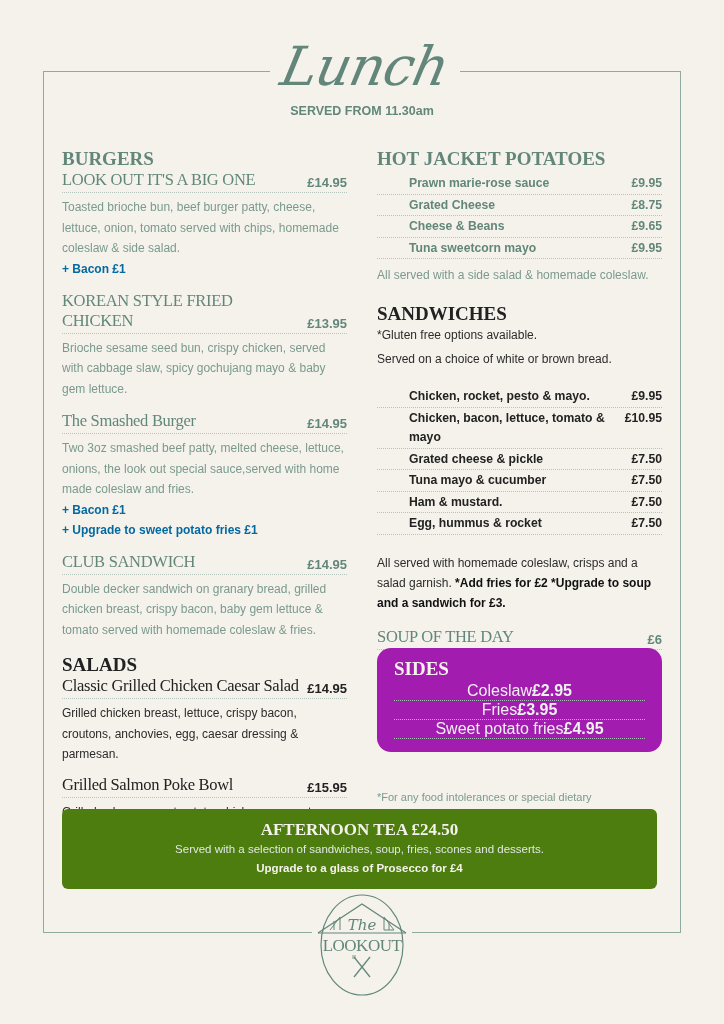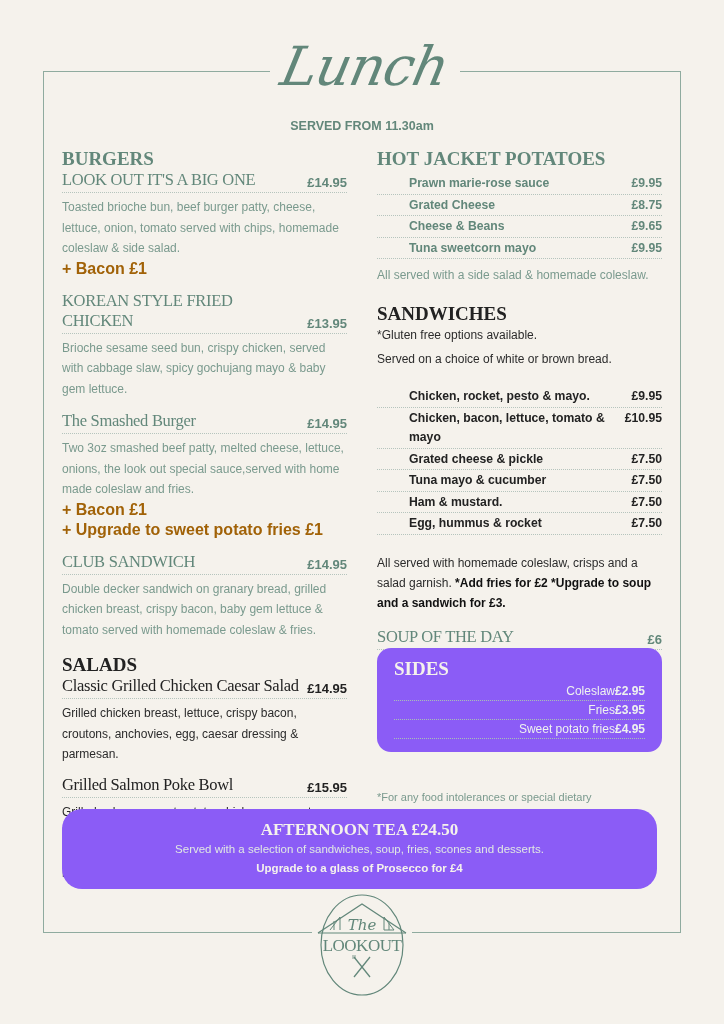--- a/index.html
+++ b/index.html
@@ -1,51 +1,51 @@
 <!DOCTYPE html>
 <html><head>
 <meta charset="utf-8">
 <style>
   * { margin: 0; padding: 0; box-sizing: border-box; }
   html, body { width: 724px; height: 1024px; background: #f5f2ec; overflow: hidden; }
   body { position: relative; font-family: "DejaVu Sans", sans-serif; color: #62877a; }
   .frame { position: absolute; left: 43px; top: 71px; width: 638px; height: 862px; border: 1.5px solid #8fab9f; }
   .title-wrap { position: absolute; left: 270px; top: 18px; width: 190px; height: 100px; background: #f5f2ec; text-align: center; }
   .title { font-family: "DejaVu Serif", serif; font-style: italic; font-size: 54px; color: #62877a; line-height: 1; letter-spacing: -1px; transform: skewX(-12deg); display: inline-block; margin-top: 22px; font-weight: normal; }
-  .served-from { position: absolute; left: 0; width: 724px; top: 119px; text-align: center; font-family: "Liberation Sans", sans-serif; font-weight: bold; font-size: 12.5px; color: #62877a; }
+  .served-from { position: absolute; left: 0; width: 724px; top: 104px; text-align: center; font-family: "Liberation Sans", sans-serif; font-weight: bold; font-size: 12.5px; color: #62877a; }
 
   .col { position: absolute; }
   .col-left { left: 62px; top: 148px; width: 285px; }
   .col-right { left: 377px; top: 148px; width: 285px; }
 
   .sec-h { font-family: "Liberation Serif", serif; font-weight: bold; font-size: 19px; color: #62877a; line-height: 22px; }
   .sec-h.dark { color: #222; }
   .item-row { display: flex; justify-content: space-between; align-items: flex-end; border-bottom: 1px dotted #b5c4bd; padding-bottom: 2px; }
   .item-name { font-family: "Liberation Serif", serif; font-size: 16.5px; color: #62877a; letter-spacing: -0.3px; }
   .item-name.dark { color: #222; }
   .price { font-family: "Liberation Sans", sans-serif; font-weight: bold; font-size: 13px; color: #62877a; }
   .price.dark { color: #222; }
   .desc { font-family: "Liberation Sans", sans-serif; font-size: 12px; line-height: 20.5px; color: #7a9a8e; margin-top: 4px; }
   .desc.dark { color: #2b2b2b; }
-  .extra { font-family: "Liberation Sans", sans-serif; font-weight: bold; font-size: 16px; line-height: 20px; color: #a16207; }
+  .extra { font-family: "Liberation Sans", sans-serif; font-weight: bold; font-size: 12px; line-height: 20px; color: #0369a1; }
   .block { margin-bottom: 10px; }
 
   .list-row { display: flex; justify-content: space-between; border-bottom: 1px dotted #b5c4bd; font-family: "Liberation Sans", sans-serif; font-weight: bold; font-size: 12.2px; line-height: 19.5px; color: #62877a; padding-left: 32px; }
   .list-row.dark { color: #222; }
   .note { font-family: "Liberation Sans", sans-serif; font-size: 12px; line-height: 20px; color: #7a9a8e; }
   .note.dark { color: #2b2b2b; }
   .note b { color: #111; }
 
-  .sides-box { position: absolute; left: 377px; top: 648px; width: 285px; height: 104px; background: #8b5cf6; border-radius: 14px; padding: 10px 17px 0 17px; }
+  .sides-box { position: absolute; left: 377px; top: 648px; width: 285px; height: 104px; background: #a21caf; border-radius: 14px; padding: 10px 17px 0 17px; }
   .sides-h { font-family: "Liberation Serif", serif; font-weight: bold; font-size: 19px; color: #f5f2ec; line-height: 22px; margin-bottom: 2px; }
-  .side-row { display: flex; justify-content: flex-end; border-bottom: 1px dotted #a9c0b6; font-family: "Liberation Sans", sans-serif; font-size: 12px; line-height: 18px; color: #eef2ef; }
+  .side-row { display: flex; justify-content: center; border-bottom: 1px dotted #a9c0b6; font-family: "Liberation Sans", sans-serif; font-size: 16px; line-height: 18px; color: #eef2ef; }
   .side-row .p { font-weight: bold; }
   .footnote { position: absolute; left: 377px; top: 789px; width: 270px; font-family: "Liberation Sans", sans-serif; font-size: 11px; line-height: 16px; color: #7a9a8e; }
 
-  .tea-box { position: absolute; left: 62px; top: 809px; width: 595px; height: 80px; background: #8b5cf6; border-radius: 20px; text-align: center; padding-top: 10px; }
+  .tea-box { position: absolute; left: 62px; top: 809px; width: 595px; height: 80px; background: #4d7c0f; border-radius: 6px; text-align: center; padding-top: 10px; }
   .tea-title { font-family: "Liberation Serif", serif; font-weight: bold; font-size: 17px; color: #f5f2ec; line-height: 22px; }
   .tea-desc { font-family: "Liberation Sans", sans-serif; font-size: 11.5px; color: #e0e8e3; line-height: 17px; }
   .tea-upgrade { font-family: "Liberation Sans", sans-serif; font-weight: bold; font-size: 11.5px; color: #f5f2ec; line-height: 20px; }
 
   .logo { position: absolute; left: 312px; top: 893px; width: 100px; height: 104px; background: #f5f2ec; }
 </style>
 </head>
 <body>
 
 <div class="frame"></div>

